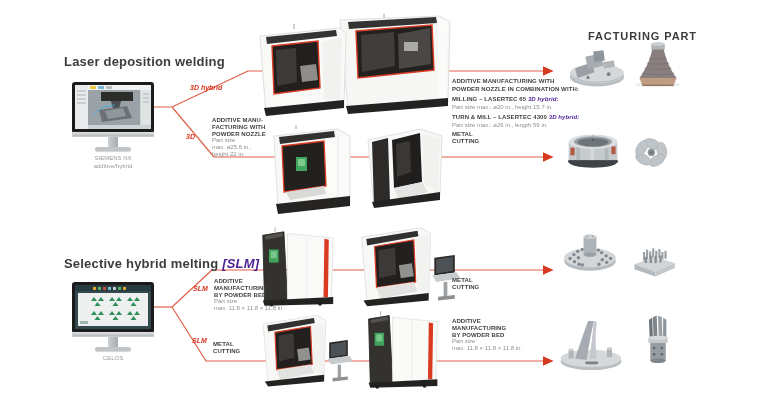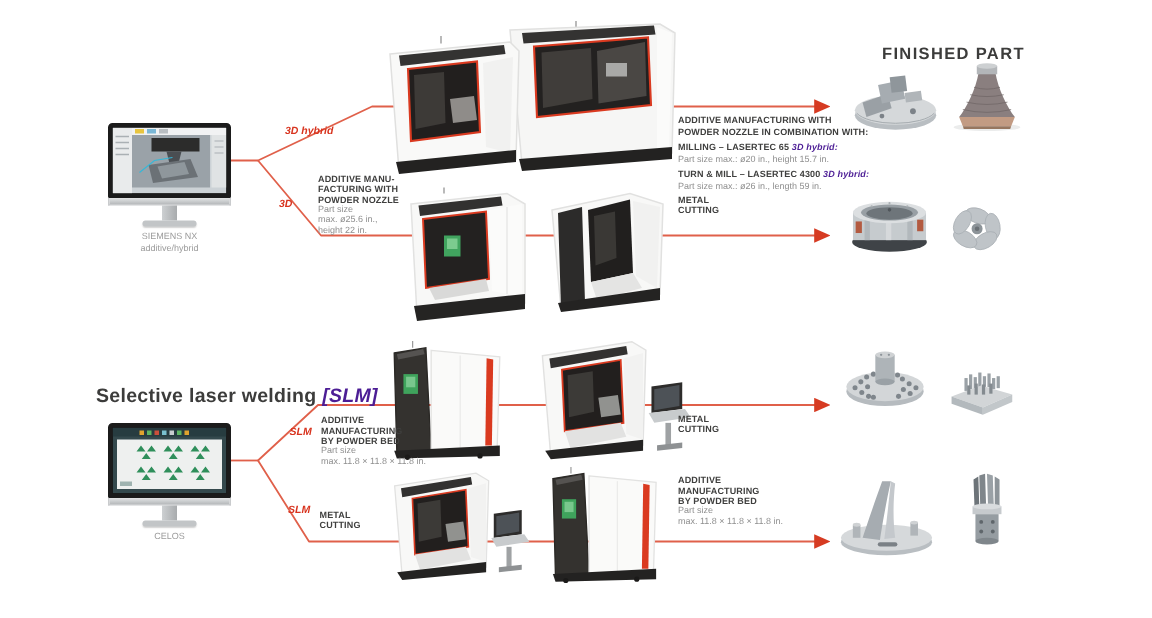--- a/index.html
+++ b/index.html
@@ -38,20 +38,21 @@
         <path d="M0,0 L9,4 L0,8 Z" fill="#d63b22"></path>
       </marker>
     </defs>
     <path d="M154,107 L172,107 L248,71 L544,71" fill="none" stroke="#e0604a" stroke-width="1.2" stroke-linejoin="round" marker-end="url(#ah)"></path>
     <path d="M172,107 L214,157 L544,157" fill="none" stroke="#e0604a" stroke-width="1.2" stroke-linejoin="round" marker-end="url(#ah)"></path>
     <path d="M154,307 L172,307" fill="none" stroke="#e0604a" stroke-width="1.2"></path>
     <path d="M172,307 L212,270 L544,270" fill="none" stroke="#e0604a" stroke-width="1.2" stroke-linejoin="round" marker-end="url(#ah)"></path>
     <path d="M172,307 L206,361 L544,361" fill="none" stroke="#e0604a" stroke-width="1.2" stroke-linejoin="round" marker-end="url(#ah)"></path>
   </svg>
 
+  <div class="abs txt sec-title" style="left:64px;top:54px">Laser deposition welding</div>
 
   <div class="monitor" style="left:72px;top:82px;z-index:2">
     <div class="mon-screen">
       <svg viewBox="0 0 76 44" width="76" height="44">
         <rect x="0" y="0" width="76" height="44" fill="#ccd2d6"></rect>
         <rect x="0" y="0" width="13" height="44" fill="#e9ebec"></rect>
         <line x1="2" y1="6" x2="11" y2="6" stroke="#aab0b4" stroke-width="1"></line>
         <line x1="2" y1="10" x2="11" y2="10" stroke="#aab0b4" stroke-width="1"></line>
         <line x1="2" y1="14" x2="11" y2="14" stroke="#aab0b4" stroke-width="1"></line>
         <line x1="2" y1="18" x2="11" y2="18" stroke="#aab0b4" stroke-width="1"></line>
@@ -158,21 +159,21 @@
     <div class="item">
       <span class="b">MILLING – LASERTEC 65 </span><span class="b red-it">3D hybrid:</span>
       <div class="g">Part size max.: ø20 in., height 15.7 in.</div>
     </div>
     <div class="item">
       <span class="b">TURN &amp; MILL – LASERTEC 4300 </span><span class="b red-it">3D hybrid:</span>
       <div class="g">Part size max.: ø26 in., length 59 in.</div>
     </div>
   </div>
 
-  <div class="abs txt fin-title" style="left:588px;top:30px">FINISHED PART</div>
+  <div class="abs txt fin-title" style="left:588px;top:30px">FACTURING PART</div>
 
   <div class="abs part" style="left:566px;top:48px">
     <svg viewBox="0 0 96 64" width="62" height="42">
       <ellipse cx="48" cy="44" rx="42" ry="15" fill="#b9bec2"></ellipse>
       <ellipse cx="48" cy="39" rx="42" ry="15" fill="#d5d8da"></ellipse>
       <path d="M14,31 L40,22 L44,37 L18,46 Z" fill="#9aa0a5"></path>
       <polygon points="30,13 54,8 58,27 34,32" fill="#a6acb1"></polygon>
       <polygon points="42,5 58,3 60,19 44,21" fill="#8f969b"></polygon>
       <rect x="58" y="20" width="17" height="10" fill="#b0b5b9" transform="rotate(-8 66 25)"></rect>
       <circle cx="66" cy="40" r="3" fill="#7c8288"></circle>
@@ -221,21 +222,21 @@
         <ellipse cx="44" cy="40" rx="14" ry="8" transform="rotate(150 44 40)"></ellipse>
         <ellipse cx="22" cy="38" rx="14" ry="8" transform="rotate(210 22 38)"></ellipse>
         <ellipse cx="19" cy="20" rx="14" ry="8" transform="rotate(300 19 20)"></ellipse>
       </g>
       <circle cx="35" cy="27" r="6" fill="#8d9499"></circle>
       <circle cx="35" cy="27" r="2.5" fill="#6a7075"></circle>
     </svg>
   </div>
 
   <div class="abs txt sec-title" style="left:64px;top:256px">
-    <span>Selective laser welding </span><span class="red-it">[SLM]</span>
+    <span>Selective hybrid melting </span><span class="red-it">[SLM]</span>
   </div>
 
   <div class="monitor" style="left:72px;top:282px;z-index:2">
     <div class="mon-screen">
       <svg viewBox="0 0 76 44" width="76" height="44">
         <rect x="0" y="0" width="76" height="44" fill="#34494d"></rect>
         <rect x="0" y="0" width="76" height="6" fill="#273c40"></rect>
         <rect x="18" y="2" width="3" height="3" fill="#e0a32e"></rect>
         <rect x="23" y="2" width="3" height="3" fill="#5db563"></rect>
         <rect x="28" y="2" width="3" height="3" fill="#ca4f3b"></rect>

